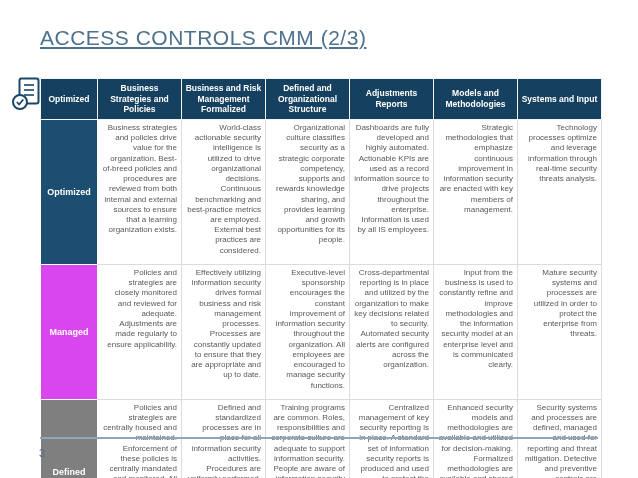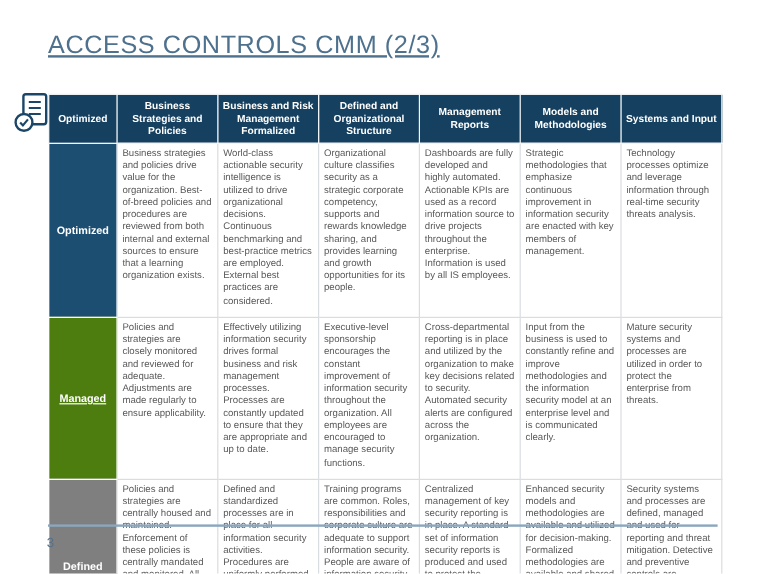--- a/index.html
+++ b/index.html
@@ -23,21 +23,21 @@
     border:1px solid #f2f5f8;
   }
   table.cmm td.row-label{
     color:#ffffff;font-size:9px;font-weight:bold;
     text-align:center;vertical-align:middle;
     border:1px solid #ffffff;
   }
   table.cmm td.cell{
     background:#ffffff;color:#595959;
     font-size:8px;line-height:1.28;
-    vertical-align:top;text-align:left;
+    vertical-align:top;text-align:right;
     padding:3px 4px 8px 4px;
     border:1px solid #d9dde1;
   }
   tr.r-optimized td{height:96px;}
   tr.r-managed td{height:80px;}
   tr.r-defined td{height:120px;}
   .footer-line{
     position:absolute;left:40px;top:437px;width:558px;height:2px;
     background:#8ba6bd;
   }
@@ -72,37 +72,37 @@
         <col style="width:84px">
         <col style="width:84px">
         <col style="width:84px">
     </colgroup>
     <thead>
       <tr>
         <th>Optimized</th>
         <th>Business Strategies and Policies</th>
         <th>Business and Risk Management Formalized</th>
         <th>Defined and Organizational Structure</th>
-        <th>Management Reports</th>
+        <th>Adjustments Reports</th>
         <th>Models and Methodologies</th>
         <th>Systems and Input</th>
       </tr>
     </thead>
     <tbody>
       <tr class="r-optimized">
         <td class="row-label" style="background-color: rgb(28, 78, 114);">Optimized</td>
         <td class="cell">Business strategies and policies drive value for the organization. Best-of-breed policies and procedures are reviewed from both internal and external sources to ensure that a learning organization exists.</td>
         <td class="cell">World-class actionable security intelligence is utilized to drive organizational decisions. Continuous benchmarking and best-practice metrics are employed. External best practices are considered.</td>
         <td class="cell">Organizational culture classifies security as a strategic corporate competency, supports and rewards knowledge sharing, and provides learning and growth opportunities for its people.</td>
         <td class="cell">Dashboards are fully developed and highly automated. Actionable KPIs are used as a record information source to drive projects throughout the enterprise. Information is used by all IS employees.</td>
         <td class="cell">Strategic methodologies that emphasize continuous improvement in information security are enacted with key members of management.</td>
         <td class="cell">Technology processes optimize and leverage information through real-time security threats analysis.</td>
       </tr>
       <tr class="r-managed">
-        <td class="row-label" style="background-color: #4d7c0f; text-decoration: underline;">Managed</td>
+        <td class="row-label" style="background-color: #d946ef;">Managed</td>
         <td class="cell">Policies and strategies are closely monitored and reviewed for adequate. Adjustments are made regularly to ensure applicability.</td>
         <td class="cell">Effectively utilizing information security drives formal business and risk management processes. Processes are constantly updated to ensure that they are appropriate and up to date.</td>
         <td class="cell">Executive-level sponsorship encourages the constant improvement of information security throughout the organization. All employees are encouraged to manage security functions.</td>
         <td class="cell">Cross-departmental reporting is in place and utilized by the organization to make key decisions related to security. Automated security alerts are configured across the organization.</td>
         <td class="cell">Input from the business is used to constantly refine and improve methodologies and the information security model at an enterprise level and is communicated clearly.</td>
         <td class="cell">Mature security systems and processes are utilized in order to protect the enterprise from threats.</td>
       </tr>
       <tr class="r-defined">
         <td class="row-label" style="background-color: rgb(127, 127, 127);">Defined</td>
         <td class="cell">Policies and strategies are centrally housed and maintained. Enforcement of these policies is centrally mandated and monitored. All policies align to the overall business strategies. Policy enforcement occurs regularly.</td>

